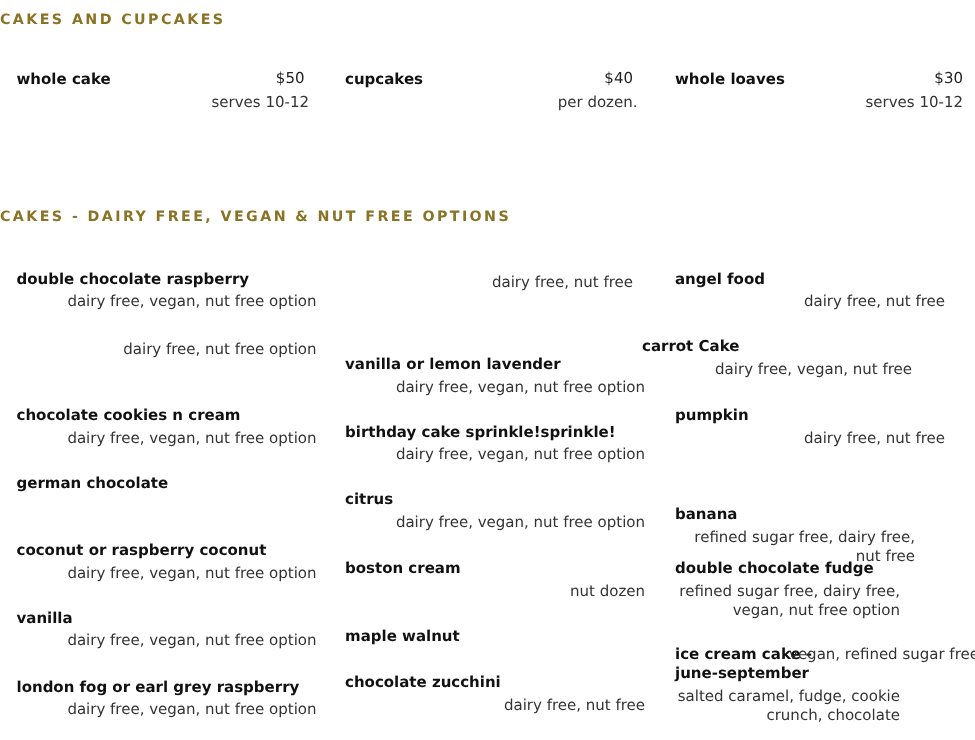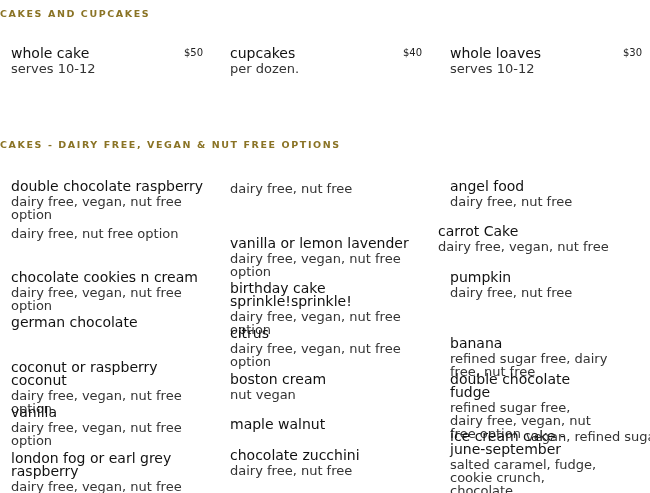--- a/index.html
+++ b/index.html
@@ -1,22 +1,22 @@
 <!DOCTYPE html>
 <html><head>
 <meta charset="utf-8">
 <style>
   html, body { margin:0; padding:0; background:#fff; }
   body { width:650px; height:493px; overflow:hidden; position:relative;
          font-family:"DejaVu Sans","Liberation Sans",sans-serif; color:#111; }
   .heading { position:absolute; left:0; width:532px; 
              font-size:9.5px; font-weight:bold; letter-spacing:1.6px; color:#8a7325; }
   .item { position:absolute; }
-  .name { font-size:14px; font-weight:normal; color:#111; line-height:13px; }
-  .desc { font-size:13px; color:#333; line-height:13px; }
+  .name { font-size:10px; font-weight:bold; color:#111; line-height:13px; }
+  .desc { font-size:10px; color:#333; line-height:13px;text-align:right; }
   .price { position:absolute; font-size:10px; color:#222; }
 </style>
 </head>
 <body>
 
 <div class="heading" style="top:8px;">CAKES AND CUPCAKES</div>
 
 <div class="item" style="left:11px; top:47px; width:195px;">
   <div class="name">whole cake</div>
   <div class="desc" style="margin-top:2px;">serves 10-12</div>
@@ -72,35 +72,35 @@
 <div class="item" style="left:230px; top:282px; width:200px;">
   <div class="name">birthday cake sprinkle!sprinkle!</div>
   <div class="desc" style="margin-top:2px;">dairy free, vegan, nut free option</div>
 </div>
 <div class="item" style="left:230px; top:327px; width:200px;">
   <div class="name">citrus</div>
   <div class="desc" style="margin-top:2px;">dairy free, vegan, nut free option</div>
 </div>
 <div class="item" style="left:230px; top:373px; width:200px;">
   <div class="name">boston cream</div>
-  <div class="desc" style="margin-top:2px;">nut vegan</div>
+  <div class="desc" style="margin-top:2px;">nut dozen</div>
 </div>
 <div class="item" style="left:230px; top:418px; width:200px;">
   <div class="name">maple walnut</div>
 </div>
 <div class="item" style="left:230px; top:449px; width:200px;">
   <div class="name">chocolate zucchini</div>
   <div class="desc" style="margin-top:2px;">dairy free, nut free</div>
 </div>
 
 <div class="item" style="left:450px; top:180px; width:180px;">
   <div class="name">angel food</div>
   <div class="desc" style="margin-top:2px;">dairy free, nut free</div>
 </div>
-<div class="item" style="left:438px; top:225px; width:180px;">
+<div class="item" style="left:428px; top:225px; width:180px;">
   <div class="name">carrot Cake</div>
   <div class="desc" style="margin-top:2px;">dairy free, vegan, nut free</div>
 </div>
 <div class="item" style="left:450px; top:271px; width:180px;">
   <div class="name">pumpkin</div>
   <div class="desc" style="margin-top:2px;">dairy free, nut free</div>
 </div>
 <div class="item" style="left:450px; top:316px; width:160px;margin-top:21px;">
   <div class="name">banana</div>
   <div class="desc" style="margin-top:2px;">refined sugar free, dairy free, nut free</div>

